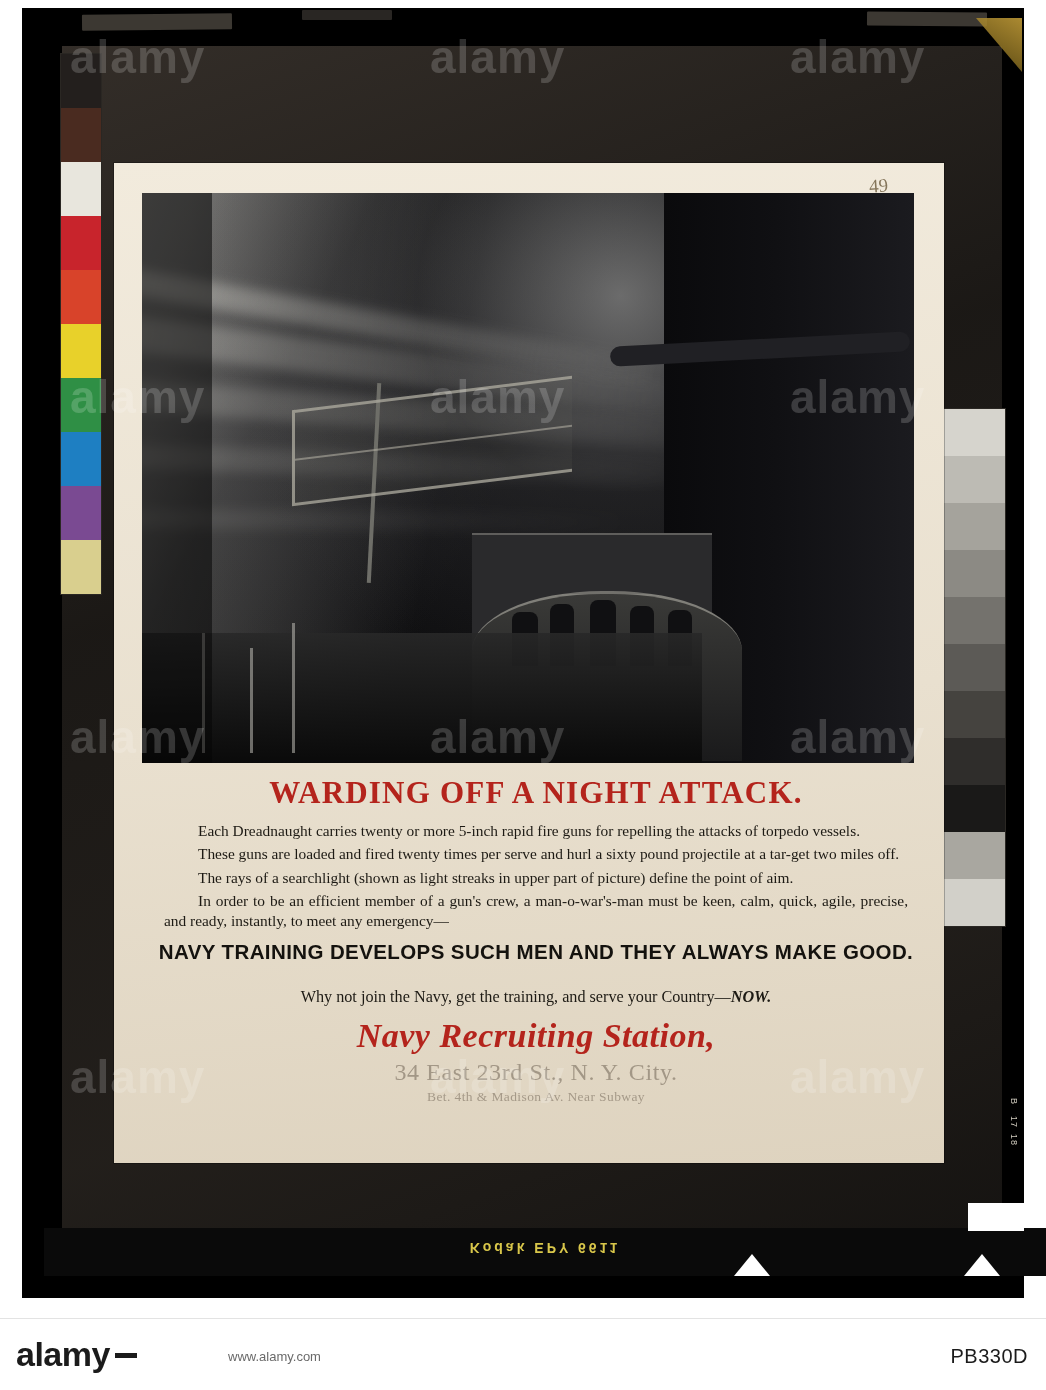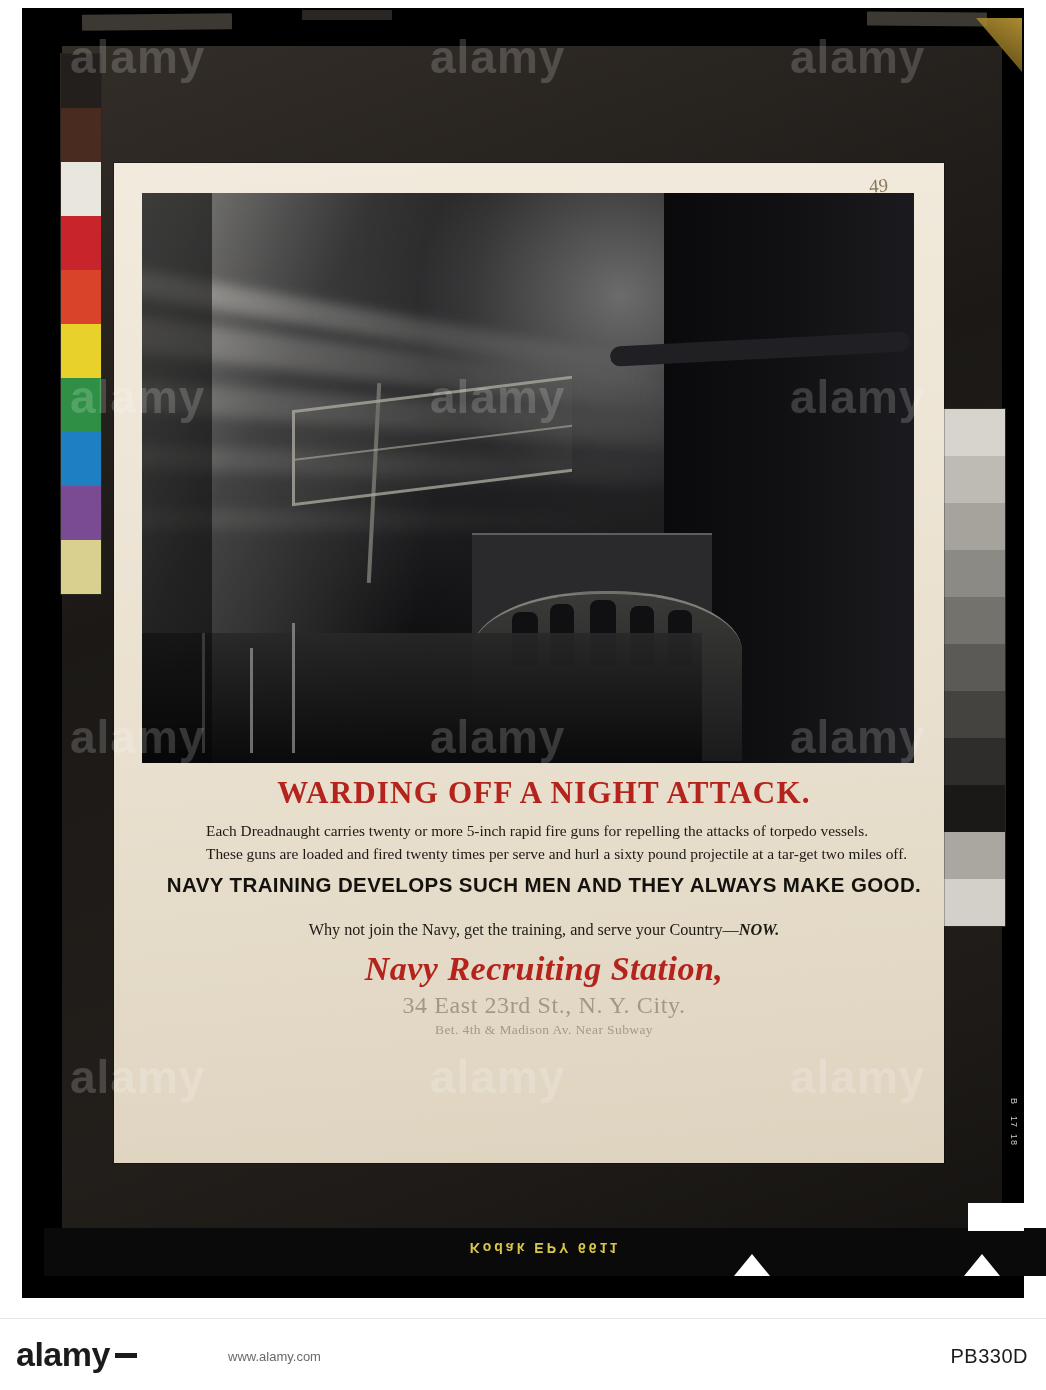--- a/index.html
+++ b/index.html
@@ -171,21 +171,21 @@
     width: 560px; height: 130px;
     background: linear-gradient(180deg, rgba(40,40,40,.9), rgba(10,10,10,1));
   }
   .stanchion {
     position: absolute; width: 3px; background: rgba(190,188,180,0.55);
   }
 
   
   .poster-text {
     position: absolute;
-    left: 44px; top: 612px;
+    left: 36px; top: 612px;
     width: 772px;
   }
   .headline {
     text-align: center;
     color: #b4241c;
     font-family: "Liberation Serif", serif;
     font-weight: bold;
     font-size: 31px;
     letter-spacing: 1.2px;
     margin: 0 0 10px 0;
@@ -442,20 +442,22 @@
           <div class="stanchion" style="left:108px;top:455px;height:105px;"></div>
           <div class="stanchion" style="left:150px;top:430px;height:130px;"></div>
           <div class="hull" style="left:0;top:0;width:70px;height:570px;background:rgba(5,5,6,.55)"></div>
         </div>
 
         <div class="poster-text">
           <h1 class="headline">WARDING OFF A NIGHT ATTACK.</h1>
 
           <p class="body-p">Each Dreadnaught carries twenty or more 5-inch rapid fire guns for repelling the attacks of torpedo vessels.</p>
           <p class="body-p">These guns are loaded and fired twenty times per serve and hurl a sixty pound projectile at a tar-get two miles off.</p>
+          <p class="body-p">The rays of a searchlight (shown as light streaks in upper part of picture) define the point of aim.</p>
+          <p class="body-p">In order to be an efficient member of a gun's crew, a man-o-war's-man must be keen, calm, quick, agile, precise, and ready, instantly, to meet any emergency—</p>
 
           <div class="line-bold">NAVY TRAINING DEVELOPS SUCH MEN AND THEY ALWAYS MAKE GOOD.</div>
 
           <div class="line-why"><span>Why not join the Navy, get the training, and serve your Country—</span><i>NOW.</i></div>
 
           <div class="station">Navy Recruiting Station,</div>
           <div class="addr">34 East 23rd St., N. Y. City.</div>
           <div class="addr2">Bet. 4th &amp; Madison Av. Near Subway</div>
         </div>
       </div>

